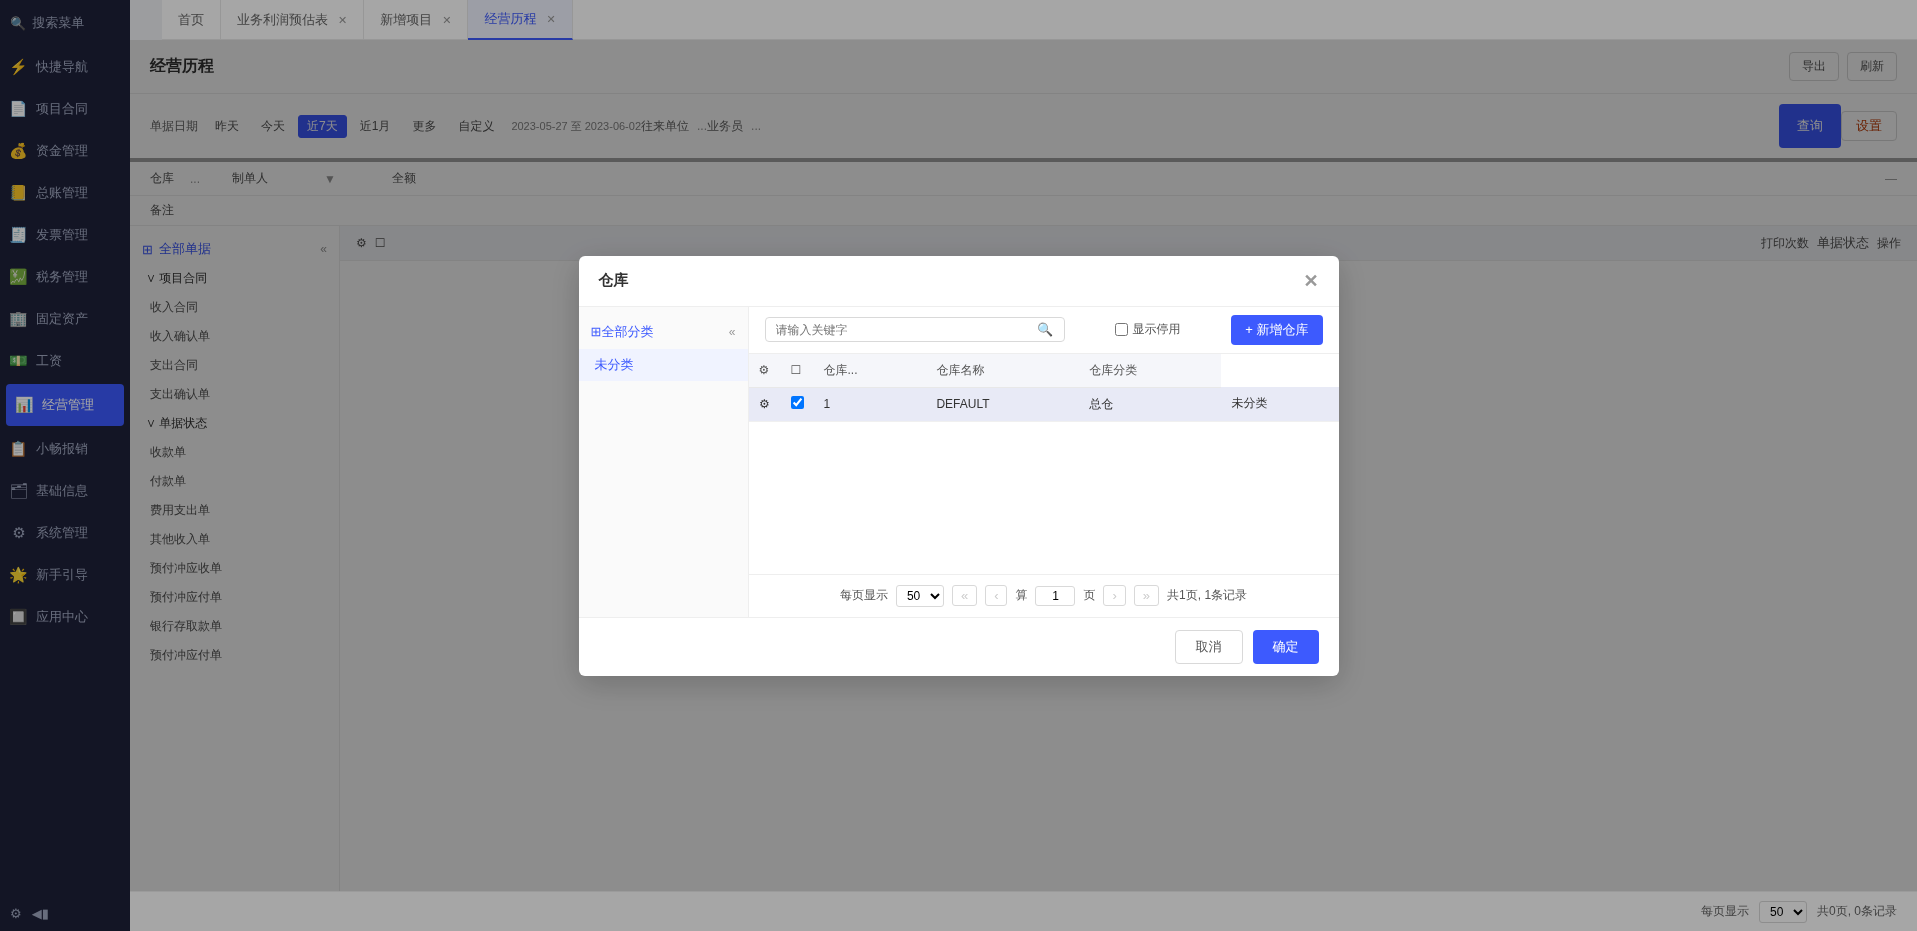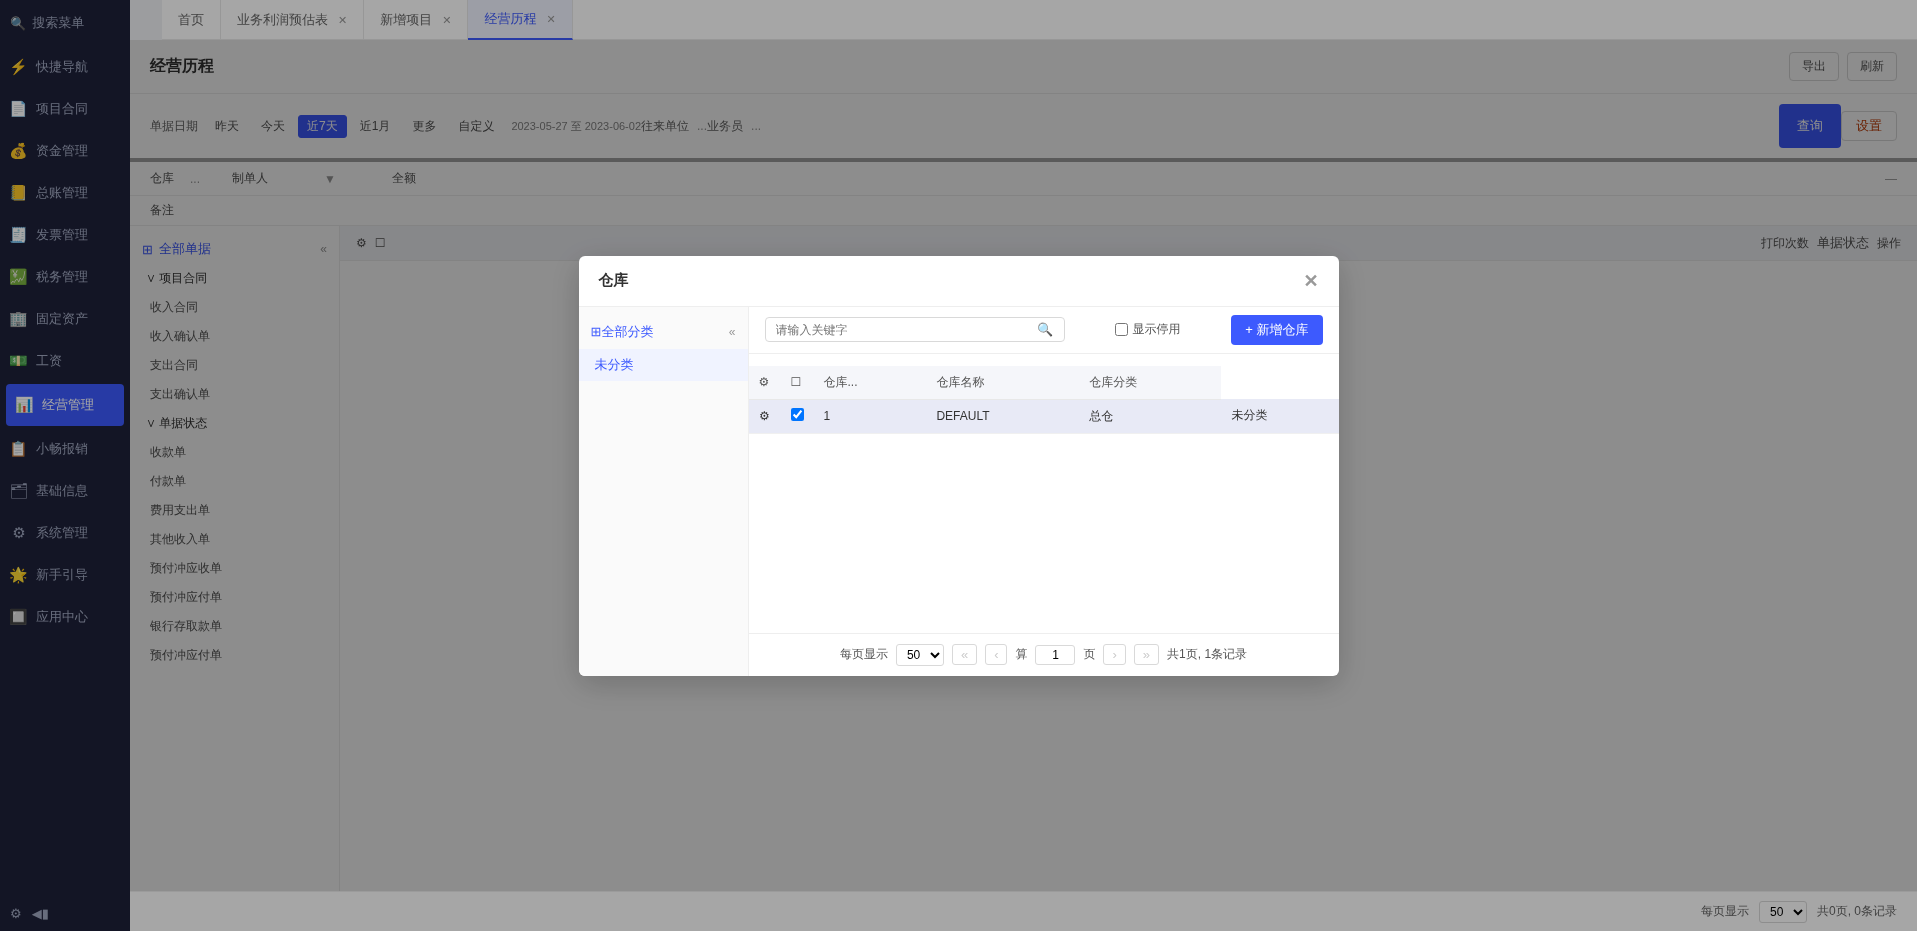--- a/index.html
+++ b/index.html
@@ -138,21 +138,21 @@
       padding: 8px 12px; display: flex; align-items: center; justify-content: space-between;
       font-size: 13px; color: #3d5afe; font-weight: 500; cursor: pointer;
     }
     .modal-sidebar-item {
       padding: 7px 16px; font-size: 13px; color: #555; cursor: pointer;
     }
     .modal-sidebar-item.active { color: #3d5afe; background: #f0f3ff; }
     .modal-sidebar-scroll { overflow-y: auto; }
 
     
-    .modal-content { flex: 1; display: flex; flex-direction: column; overflow: hidden; gap: 12px; }
+    .modal-content { flex: 1; display: flex; flex-direction: column; overflow: hidden; }
     .modal-toolbar {
       padding: 8px 16px; display: flex; align-items: center; justify-content: space-between;
       border-bottom: 1px solid #eee;
     }
     .modal-search-box {
       display: flex; align-items: center; border: 1px solid #d9d9d9; border-radius: 4px;
       padding: 4px 10px; gap: 6px; flex: 1; max-width: 300px;
     }
     .modal-search-input {
       border: none; outline: none; font-size: 12px; color: #333; width: 100%; background: transparent;
@@ -490,14 +490,18 @@
           <span>算</span>
           <input class="page-input" type="text" value="1" style="">
           <span>页</span>
           <button class="page-nav-btn" disabled="">›</button>
           <button class="page-nav-btn" disabled="">»</button>
           <span>共1页, 1条记录</span>
         </div>
       </div>
     </div>
 
+    <div class="modal-footer">
+      <button class="btn-cancel">取消</button>
+      <button class="btn-confirm">确定</button>
+    </div>
   </div>
 </div>
 
 </body></html>

